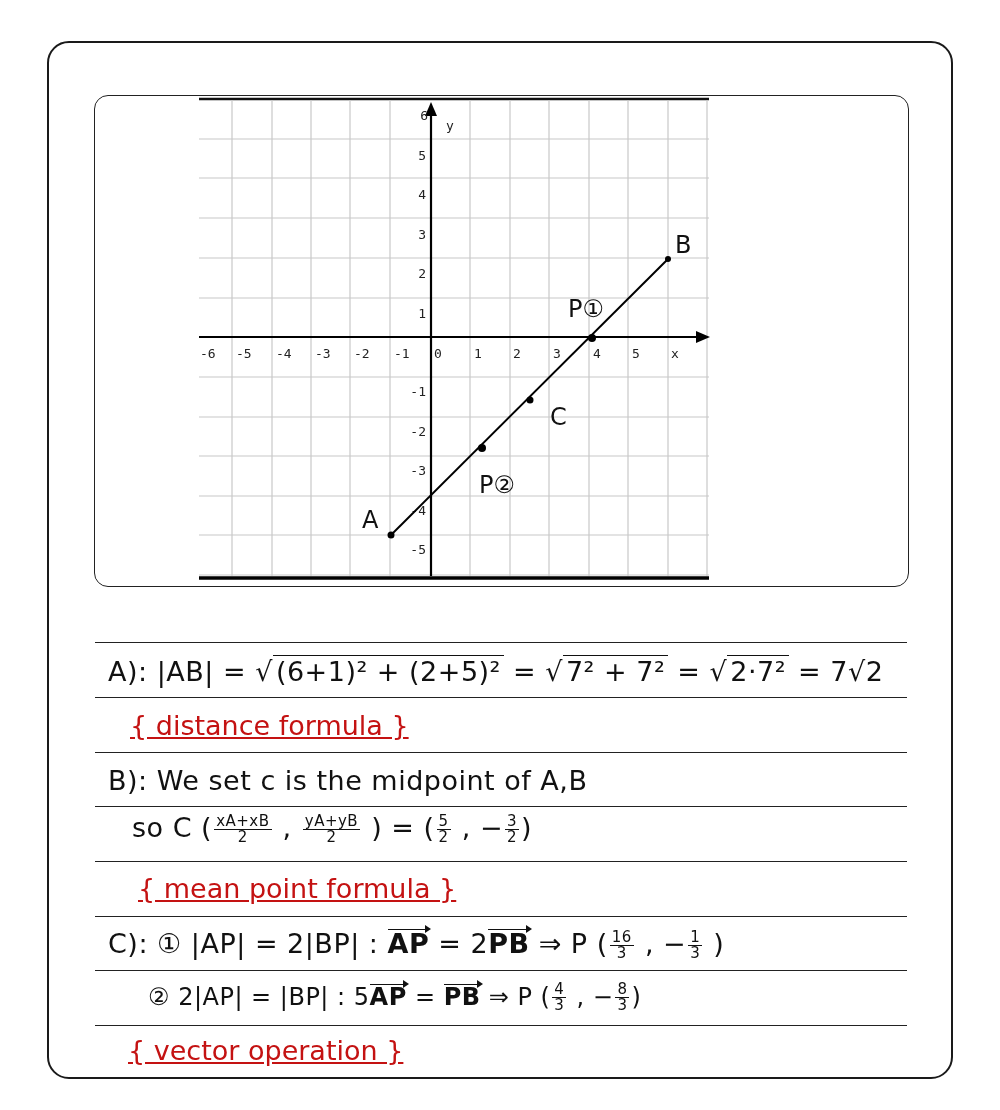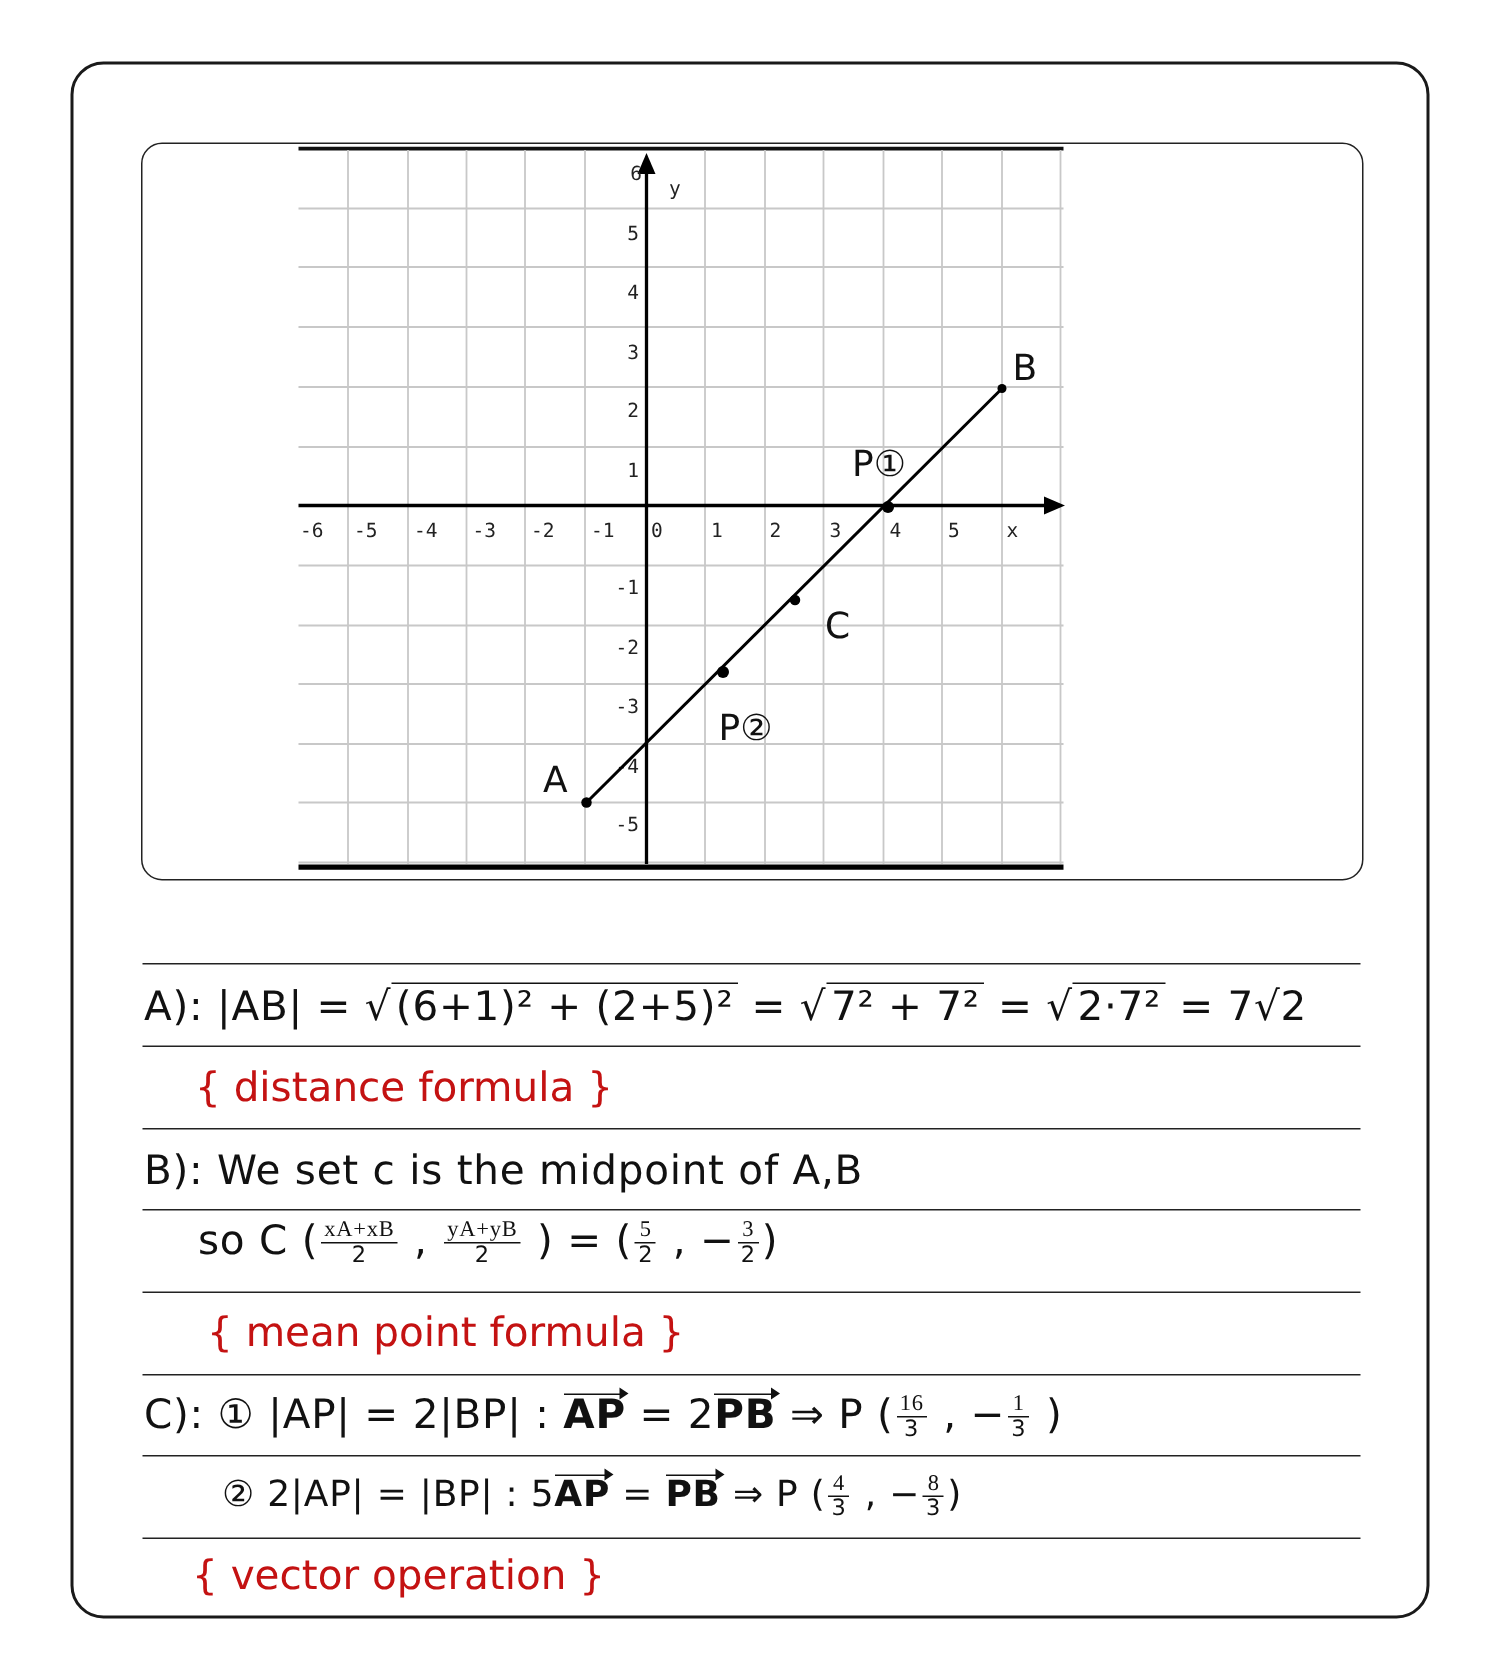--- a/index.html
+++ b/index.html
@@ -8,27 +8,27 @@
     position: absolute; left: 47px; top: 41px; width: 906px; height: 1038px;
     border: 2px solid #1a1a1a; border-radius: 22px; box-sizing: border-box;
   }
   .graph-frame {
     position: absolute; left: 94px; top: 95px; width: 815px; height: 492px;
     border: 1.5px solid #222; border-radius: 14px; box-sizing: border-box;
   }
   svg.graph { position: absolute; left: 0; top: 0; }
   .ruled-line { position: absolute; left: 95px; width: 812px; height: 0; border-top: 1.6px solid #222; }
   .note-line {
-    position: absolute; left: 96px; white-space: nowrap;
+    position: absolute; left: 108px; white-space: nowrap;
     font-family: "DejaVu Sans", sans-serif; color: #111;
   }
   .note-black { font-size: 27px; letter-spacing: 0.5px; }
-  .note-red { color: #c41212; font-size: 27px; }
+  .note-red { color: #c41212; font-size: 27px; text-decoration: underline; }
   .frac { display: inline-block; vertical-align: middle; text-align: center; font-size: 15px; line-height: 15px; margin: 0 2px; }
-  .frac .num { display: block; border-bottom: 1.5px solid #111; padding: 0 2px; font-family: Liberation Serif, serif; }
+  .frac .num { display: block; border-bottom: 1.5px solid #111; padding: 0 2px; }
   .frac .den { display: block; padding: 0 2px; }
   .sqrt { border-top: 1.5px solid #111; padding: 0 3px; }
   .vec { position: relative; display: inline-block; font-weight: bold; }
   .vec::before { content: ""; position: absolute; left: 0; right: 0; top: 1px; border-top: 1.5px solid #111; }
   .vec::after { content: ""; position: absolute; right: -2px; top: -3px; border-left: 6px solid #111; border-top: 4px solid transparent; border-bottom: 4px solid transparent; }
 </style>
 </head>
 <body>
 
 <div class="outer-frame"></div>

